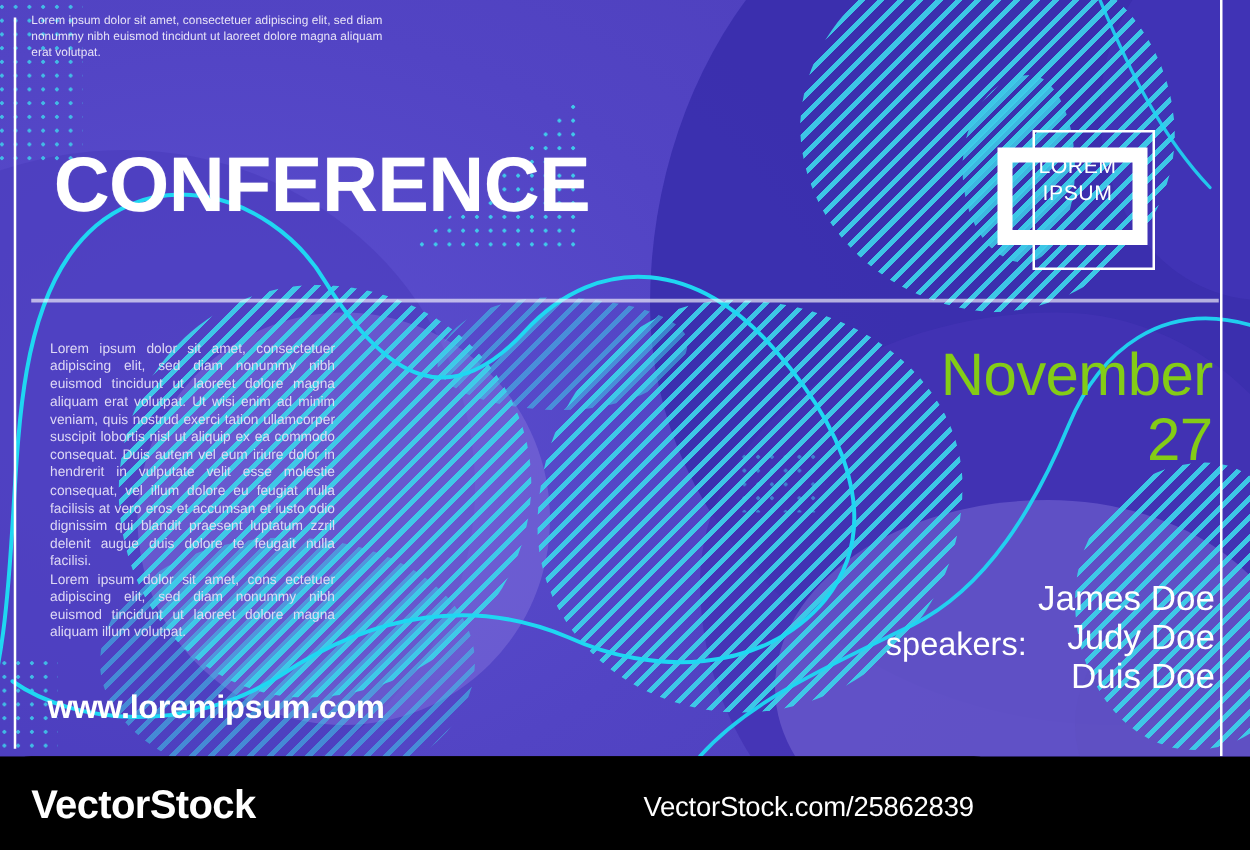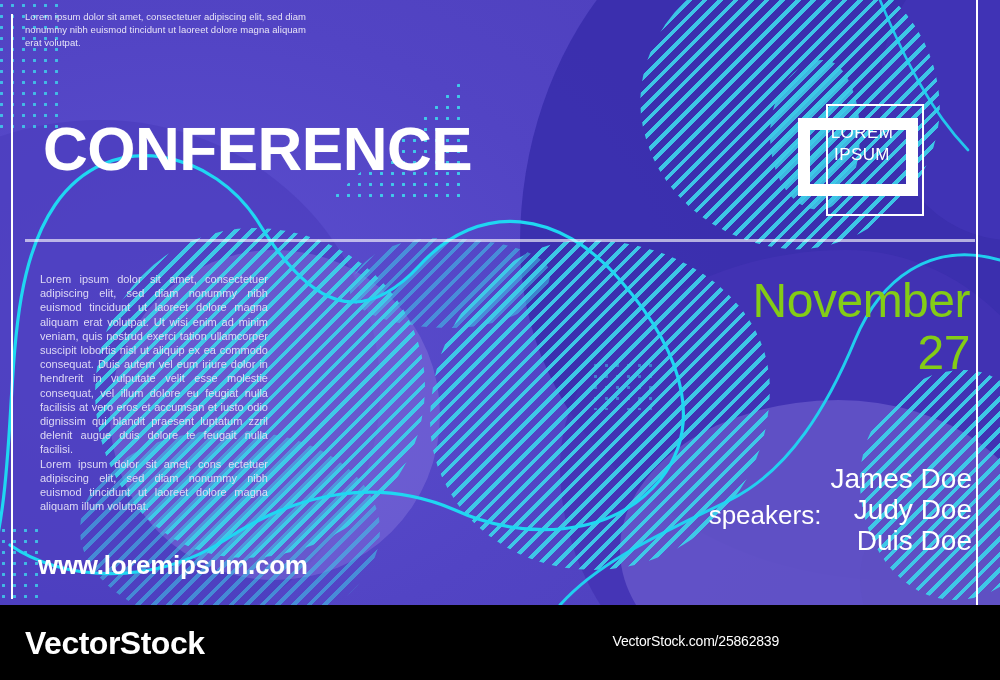--- a/index.html
+++ b/index.html
@@ -162,21 +162,21 @@
     position:absolute;left:0;top:605px;width:804px;height:75px;
     background:#000000;
     border-radius:25px;
   }
   #footer .brand{
     position:absolute;left:25px;top:20px;
     color:#ffffff;font-size:32px;font-weight:bold;letter-spacing:-0.5px;
   }
   #footer .ref{
     position:absolute;right:25px;top:28px;
-    color:#ffffff;font-size:14px;letter-spacing:-0.2px;
+    color:#ffffff;font-size:22px;letter-spacing:-0.2px;
   }
 </style>
 </head>
 <body>
 
 <div id="stage">
 
   <div id="poster">
 
     <div class="bg-base"></div>

